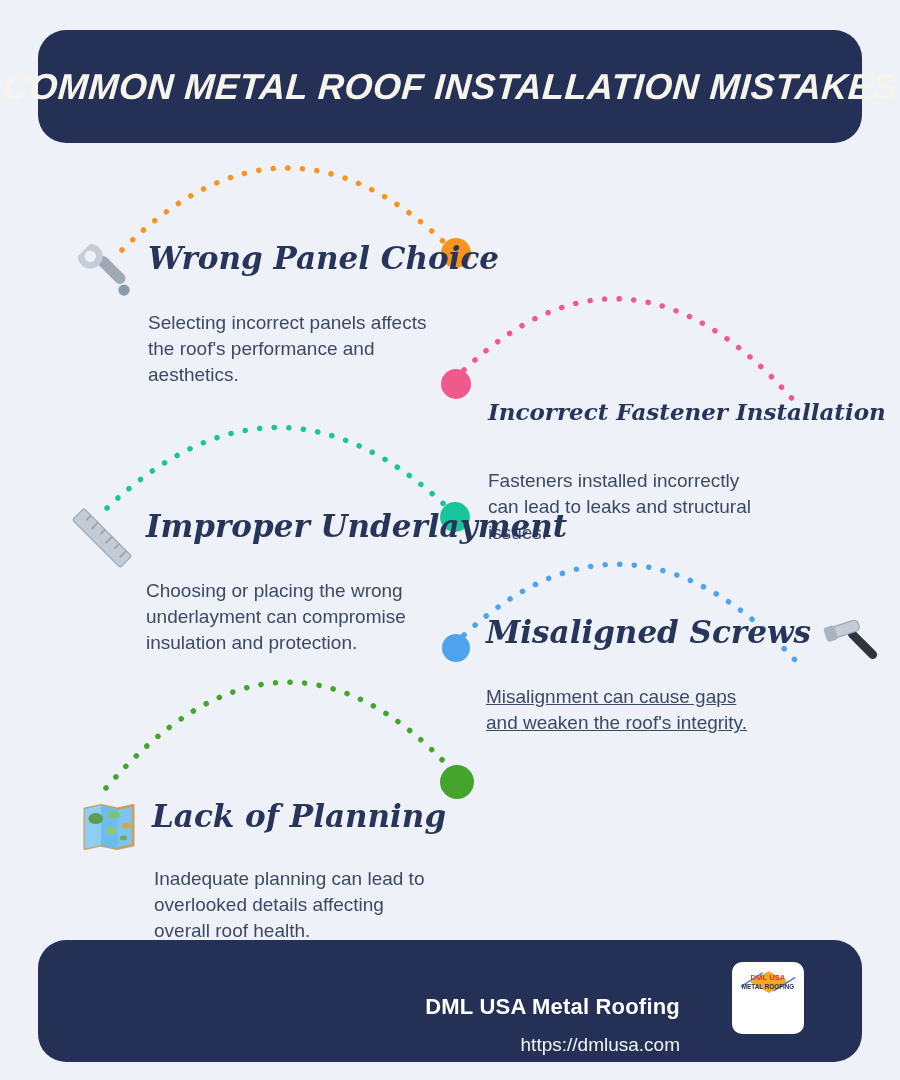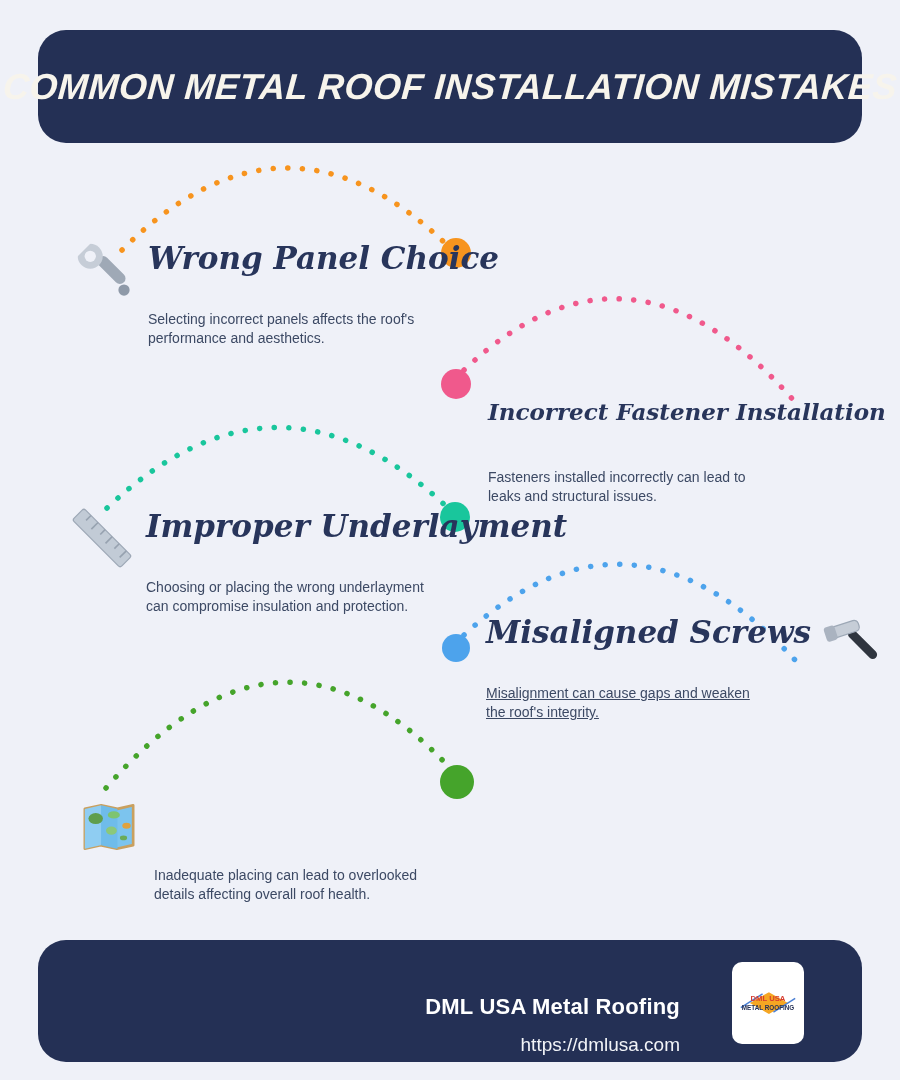--- a/index.html
+++ b/index.html
@@ -22,38 +22,38 @@
     color:#F7F4EC; white-space:nowrap;
     transform:skewX(-4deg);
   }
   #footer-bar { top:940px; height:122px; }
   .footer-text {
     position:absolute; right:182px; top:22px; width:480px; text-align:right; color:#fff;
   }
   .company { font-size:22px; font-weight:bold; letter-spacing:.2px;margin-top:32px; }
   .url { font-size:19px; margin-top:14px; color:#F2F4F8; }
   .logo-card {
-    position:absolute; right:58px; top:22px; width:72px; height:82px;
+    position:absolute; right:58px; top:22px; width:72px; height:72px;
     background:#ffffff; border-radius:10px;
-    display:flex; align-items:center; justify-content:center;
+    display:flex; justify-content:center;
   }
   
   #arcs { position:absolute; left:0; top:0; width:900px; height:1080px; pointer-events:none; }
   
   .section { position:absolute; }
   .sec-head { display:flex; align-items:flex-start; gap:14px; }
   .script-heading {
     font-family:"DejaVu Serif", serif;
     font-style:italic; font-weight:bold;
     color:#28355B; white-space:nowrap;
   }
   .h-lg { font-size:31px; }
   .h-md { font-size:23px; }
   .sec-desc {
-    font-size:14px; line-height:1.38; color:#3C4964;
+    font-size:19px; line-height:1.38; color:#3C4964;
     margin-top:10px;
   }
   .icon-box { width:60px; height:60px; flex:0 0 auto; }
   .icon-box svg { width:100%; height:100%; }
   
   #section-1 { left:74px;  top:240px; width:370px; }
   #section-2 { left:488px; top:398px; width:350px; }
   #section-3 { left:72px;  top:508px; width:380px; }
   #section-4 { left:486px; top:614px; width:345px; }
   #section-5 { left:80px;  top:798px; width:370px; }
@@ -164,22 +164,23 @@
           <polygon points="4,9 17.5,6 31,9 44,6 44,39 30.5,42 17,39 4,42" fill="#7cc4ee" stroke="#c9a05f" stroke-width="2.2" stroke-linejoin="round"></polygon>
           <polygon points="17.5,6 17.5,39 17,39 4,42 4,9" fill="#8fcdf2"></polygon>
           <polygon points="31,9 31,42 30.5,42 17.5,39 17.5,6" fill="#6fbcea"></polygon>
           <ellipse cx="13" cy="17" rx="6" ry="4.5" fill="#5f9e4c"></ellipse>
           <ellipse cx="28" cy="14" rx="5" ry="3" fill="#7ec46f"></ellipse>
           <ellipse cx="26" cy="27" rx="4.5" ry="3.5" fill="#8bc87a"></ellipse>
           <ellipse cx="38.5" cy="23" rx="3.5" ry="2.5" fill="#e0a23e"></ellipse>
           <ellipse cx="36" cy="33" rx="3" ry="2" fill="#6aab58"></ellipse>
         </svg>
       </span>
+      <span class="script-heading h-lg">Lack of Planning</span>
     </div>
-    <div class="sec-desc">Inadequate placing can lead to overlooked details affecting overall roof health.</div>
+    <div class="sec-desc">Inadequate planning can lead to overlooked details affecting overall roof health.</div>
   </div>
 
   <div id="footer-bar" class="bar">
     <div class="footer-text">
       <div class="company">DML USA Metal Roofing</div>
       <div class="url">https://dmlusa.com</div>
     </div>
     <div class="logo-card">
       <svg class="logo-svg" viewBox="0 0 64 44" width="58" height="40">
         <polygon points="12,22 33,10 54,22 33,34" fill="#F5A623"></polygon>

